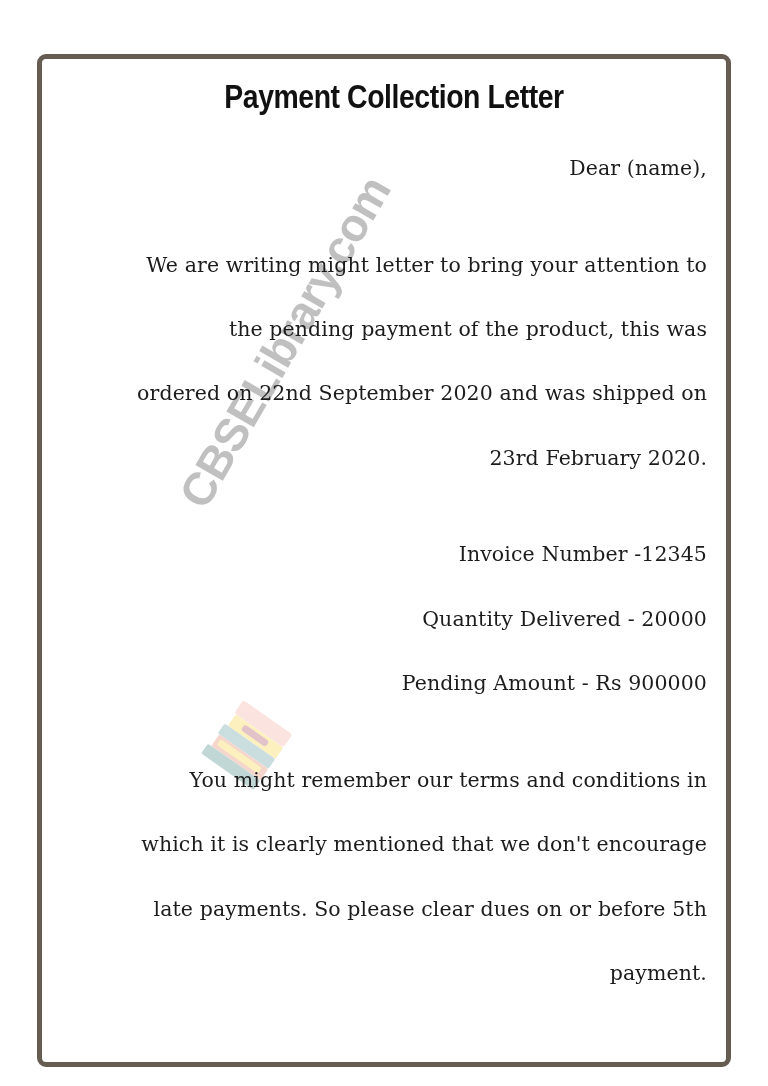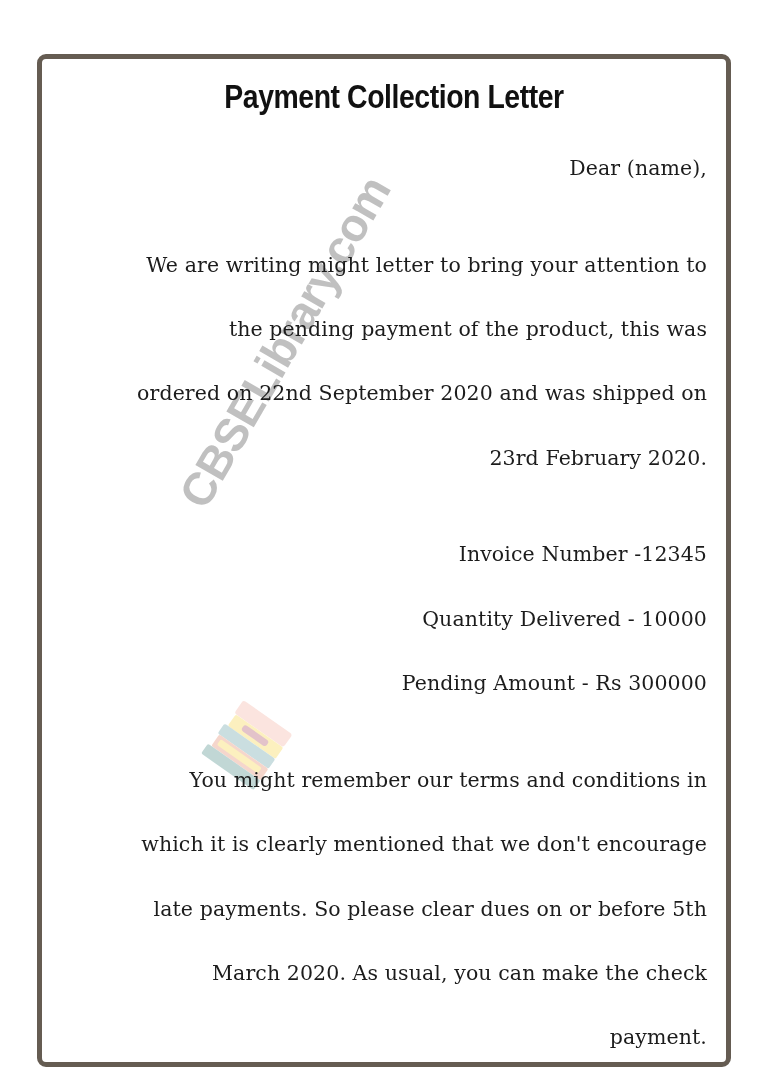--- a/index.html
+++ b/index.html
@@ -108,23 +108,22 @@
 
 <div class="body-text">
   <p>Dear (name),</p>
   <p>
     <span class="line">We are writing might letter to bring your attention to</span>
     <span class="line">the pending payment of the product, this was</span>
     <span class="line">ordered on 22nd September 2020 and was shipped on</span>
     <span class="line">23rd February 2020.</span>
   </p>
   <p>Invoice Number -12345</p>
-  <p>Quantity Delivered - 10000</p>
-  <p>Pending Amount - Rs 300000</p>
+  <p>Quantity Delivered - 20000</p>
+  <p>Pending Amount - Rs 900000</p>
   <p>
     <span class="line">You might remember our terms and conditions in</span>
     <span class="line">which it is clearly mentioned that we don't encourage</span>
     <span class="line">late payments. So please clear dues on or before 5th</span>
-    <span class="line">March 2020. As usual, you can make the check</span>
     <span class="line">payment.</span>
   </p>
 
 </div>
 
 </body></html>

